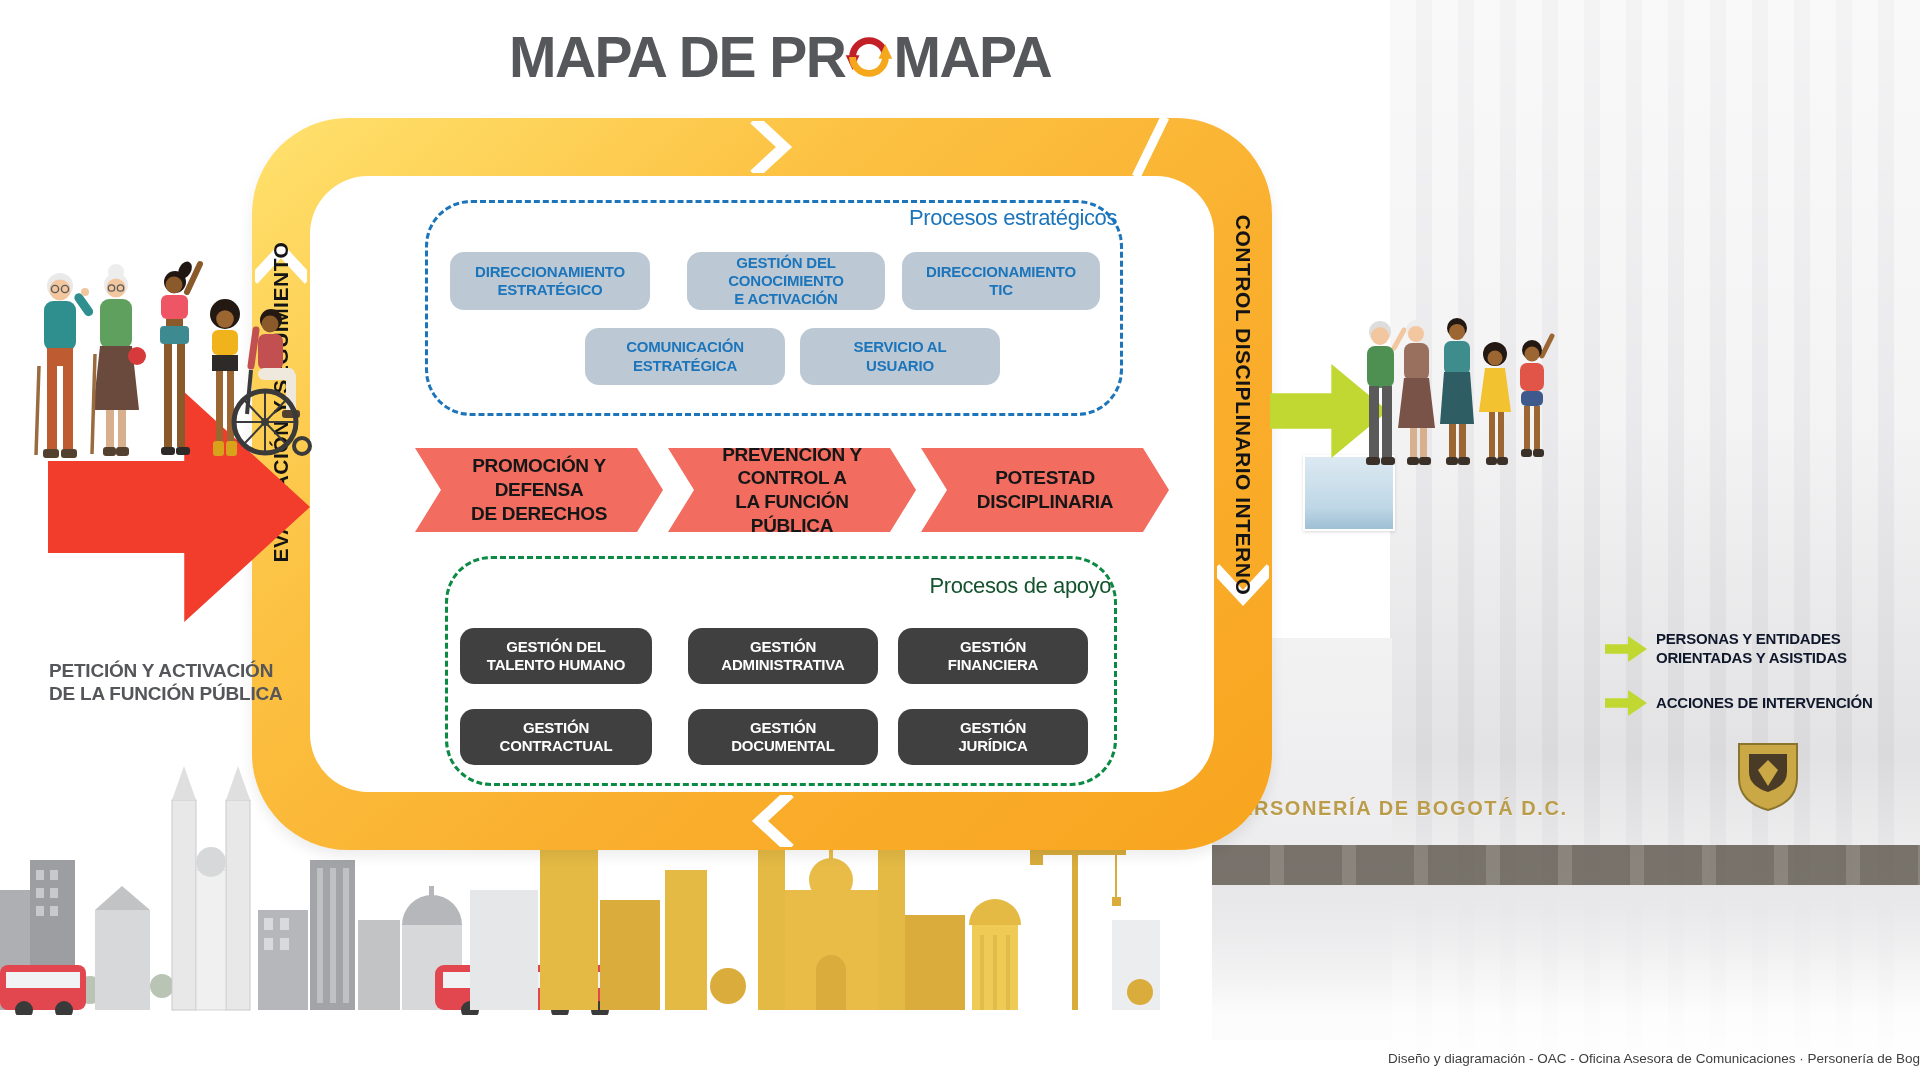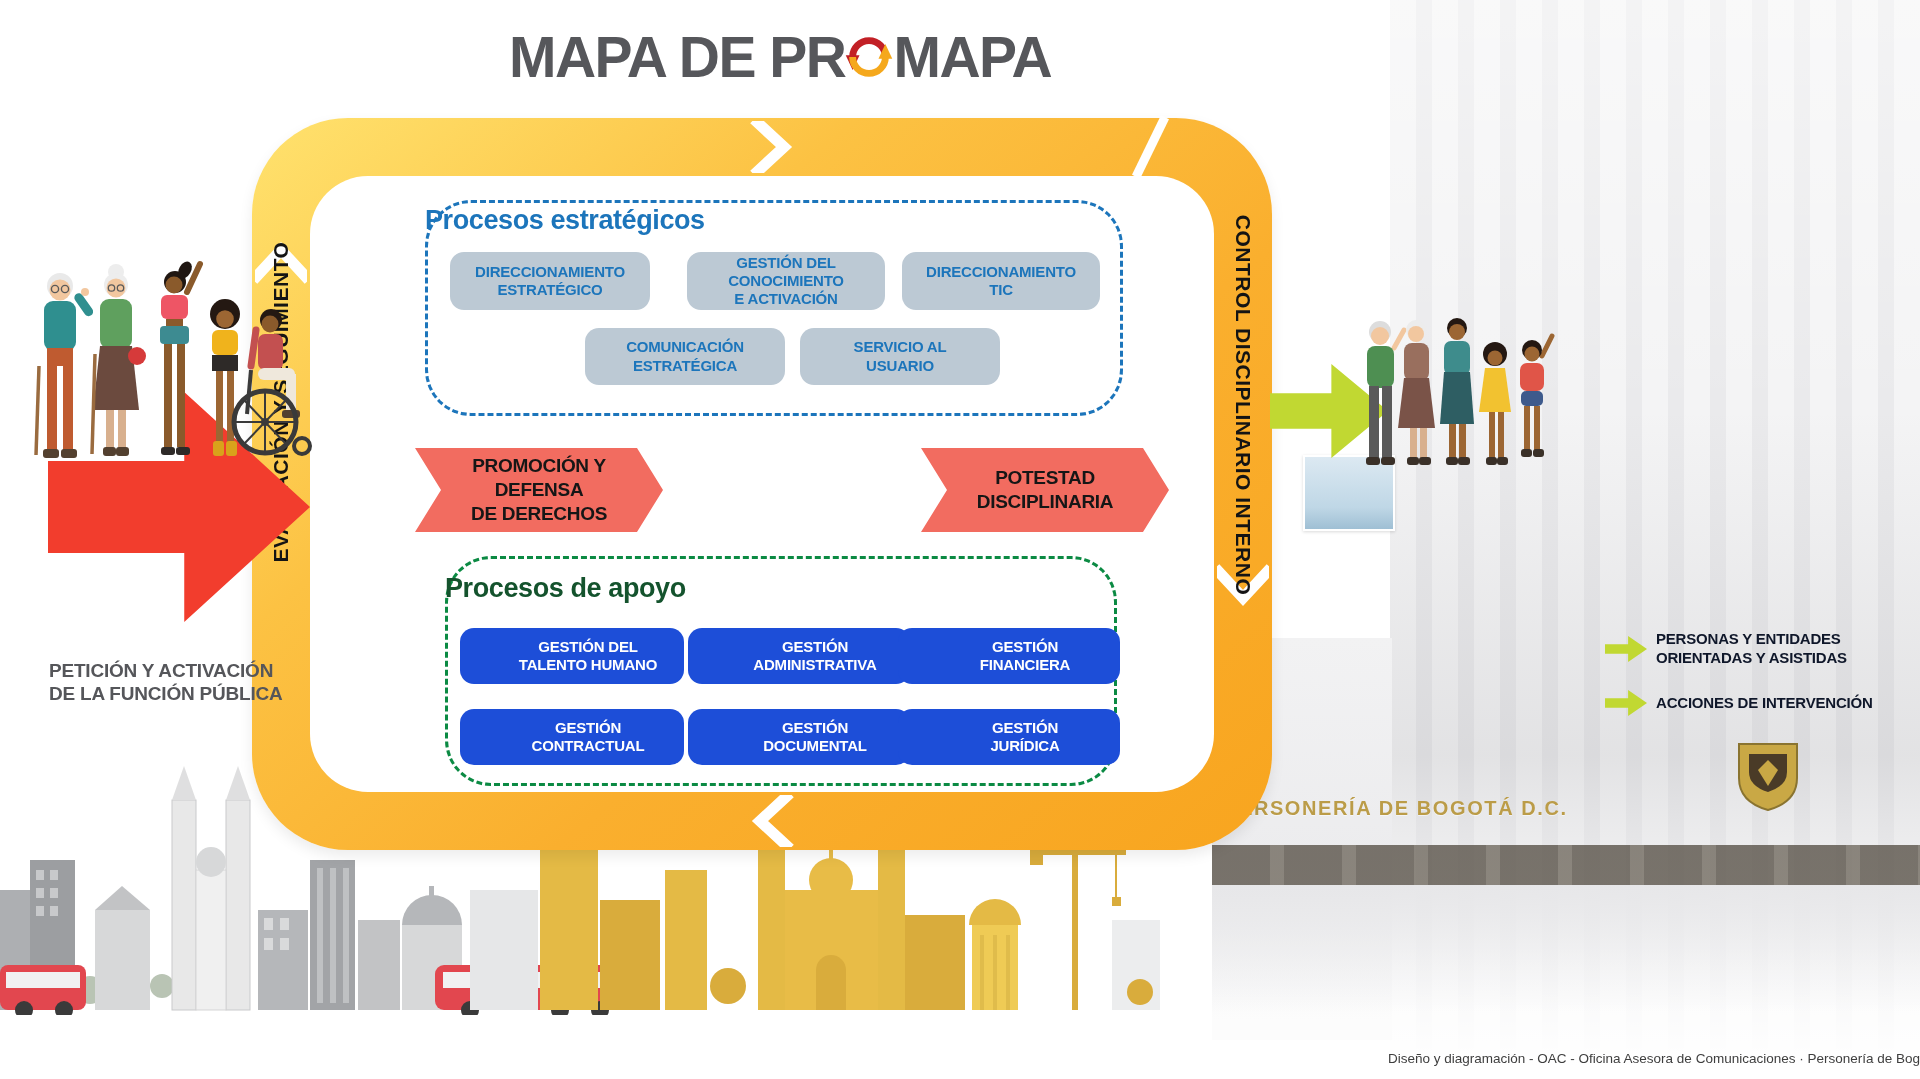--- a/index.html
+++ b/index.html
@@ -31,33 +31,33 @@
     box-shadow:0 6px 14px rgba(0,0,0,.08);}
   .frame-inner{left:310px;top:176px;width:904px;height:616px;border-radius:58px;background:#fff;}
   .chev{stroke:#fff;stroke-width:11;fill:none;stroke-linecap:square;}
   .slash{left:1146px;top:114px;width:9px;height:66px;background:#fff;transform:rotate(26deg);}
 
   .vlabel{font-weight:bold;font-size:21px;color:#141414;letter-spacing:.5px;white-space:nowrap;}
   .vlabel-left{left:281px;top:402px;transform:translate(-50%,-50%) rotate(-90deg);}
   .vlabel-right{left:1243px;top:405px;transform:translate(-50%,-50%) rotate(90deg);}
 
   
-  .sec-title{font-weight:bold;font-size:27px;letter-spacing:-.4px;text-align:left;}
+  .sec-title{font-weight:normal;font-size:22px;letter-spacing:-.4px;text-align:right;}
   .strategic-border{left:425px;top:200px;width:692px;height:210px;border:3px dashed #1C75BB;border-radius:46px;}
   .strategic-title{left:425px;top:205px;width:692px;color:#1C75BB;}
   .support-border{left:445px;top:556px;width:666px;height:224px;border:3px dashed #0B8A43;border-radius:46px;}
   .support-title{left:445px;top:573px;width:666px;color:#14532d;}
   .missional-title{left:415px;top:415px;width:748px;color:#EC2127;}
 
   .sbox{background:#BCC9D4;border-radius:14px;color:#1C75BB;font-weight:bold;font-size:15px;
     line-height:1.22;display:flex;align-items:center;justify-content:center;text-align:center;
     white-space:pre-line;letter-spacing:-.2px;}
-  .gbox{background:#1d4ed8;border-radius:14px;color:#fff;font-weight:bold;font-size:15px;
+  .gbox{background:#404040;border-radius:14px;color:#fff;font-weight:bold;font-size:15px;
     line-height:1.22;display:flex;align-items:center;justify-content:center;text-align:center;
-    white-space:pre-line;letter-spacing:-.2px;padding-left:32px;}
+    white-space:pre-line;letter-spacing:-.2px;}
   .m-arrow{top:448px;height:84px;background:#F26C60;color:#161616;font-weight:bold;font-size:19px;
     line-height:1.25;display:flex;align-items:center;justify-content:center;text-align:center;
     white-space:pre-line;letter-spacing:-.3px;padding:0 30px;box-sizing:border-box;
     clip-path:polygon(0 0, calc(100% - 26px) 0, 100% 50%, calc(100% - 26px) 100%, 0 100%, 26px 50%);}
 
   
   .input-arrow{left:48px;top:392px;width:262px;height:230px;background:#F23D2D;
     clip-path:polygon(0 30%,52% 30%,52% 0,100% 50%,52% 100%,52% 70%,0 70%);}
   .input-label{left:33px;top:660px;font-size:19px;font-weight:bold;color:#55565A;
     line-height:1.2;white-space:pre-line;letter-spacing:-.2px;margin-left:16px;}
@@ -202,20 +202,22 @@
 E ACTIVACIÓN</div>
   <div class="abs sbox" style="left:902px;top:252px;width:198px;height:58px">DIRECCIONAMIENTO
 TIC</div>
   <div class="abs sbox" style="left:800px;top:328px;width:200px;height:57px">SERVICIO AL
 USUARIO</div>
   <div class="abs sbox" style="left:585px;top:328px;width:200px;height:57px">COMUNICACIÓN
 ESTRATÉGICA</div>
 
   <div class="abs m-arrow" style="left:415px;width:248px">PROMOCIÓN Y DEFENSA
 DE DERECHOS</div>
+  <div class="abs m-arrow" style="left:668px;width:248px">PREVENCIÓN Y CONTROL A
+LA FUNCIÓN PÚBLICA</div>
   <div class="abs m-arrow" style="left:921px;width:248px">POTESTAD
 DISCIPLINARIA</div>
 
   <div class="abs support-border"></div>
   <div class="abs sec-title support-title">Procesos de apoyo</div>
   <div class="abs gbox" style="left:460px;top:628px;width:192px;height:56px">GESTIÓN DEL
 TALENTO HUMANO</div>
   <div class="abs gbox" style="left:688px;top:628px;width:190px;height:56px">GESTIÓN
 ADMINISTRATIVA</div>
   <div class="abs gbox" style="left:898px;top:628px;width:190px;height:56px">GESTIÓN

